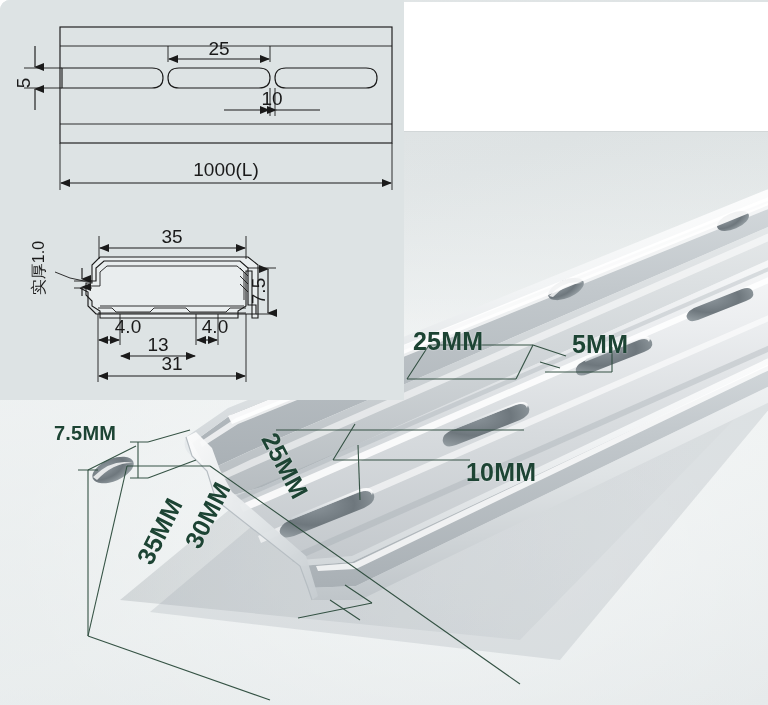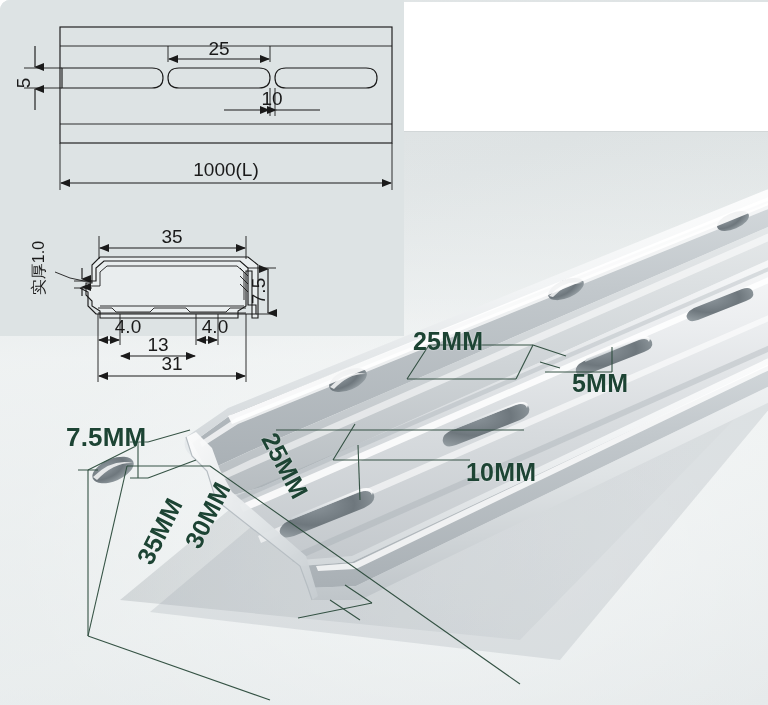--- a/index.html
+++ b/index.html
@@ -30,43 +30,43 @@
   }
   
   .white-card{
     position:absolute;left:404px;top:2px;width:364px;height:129px;
     background:#ffffff;
     box-shadow:0 1px 0 rgba(0,0,0,.05);
   }
 
   
   .tech-panel{
-    position:absolute;left:0px;top:0px;width:404px;height:336px;
+    position:absolute;left:0px;top:0px;width:404px;height:400px;
     background:#dde3e4;
   }
   .tech-panel svg{display:block;}
 
   
   .rail-wrap{position:absolute;left:0;top:0;width:768px;height:705px;pointer-events:none;}
   .rail-wrap svg{display:block;}
 
   
   .g-label{
     position:absolute;
     color:#1d4434;
     font-weight:700;
     letter-spacing:.2px;
     white-space:nowrap;
     font-family:"Liberation Sans","DejaVu Sans",sans-serif;
     text-shadow:0 0 2px rgba(255,255,255,.65);
   }
   #lbl-25mm-top{left:413px;top:327px;font-size:25px;}
-  #lbl-5mm{left:572px;top:330px;font-size:25px;margin-top:39px;}
+  #lbl-5mm{left:572px;top:330px;font-size:25px;}
   #lbl-10mm{left:466px;top:458px;font-size:25px;text-align:right;}
-  #lbl-75mm{left:66px;top:422px;font-size:26px;}
+  #lbl-75mm{left:54px;top:422px;font-size:20px;}
   #lbl-25mm-side{left:281px;top:428px;font-size:25px;transform:rotate(62deg);transform-origin:left top;}
   #lbl-30mm{left:179px;top:540px;font-size:25px;transform:rotate(-63deg);transform-origin:left top;}
   #lbl-35mm{left:131px;top:556px;font-size:25px;transform:rotate(-63deg);transform-origin:left top;}
   #lbl-thickness{left:369px;top:615px;font-size:25px;}
 
   
   .anno{position:absolute;left:0;top:0;width:768px;height:705px;pointer-events:none;}
 </style>
 </head>
 <body>

